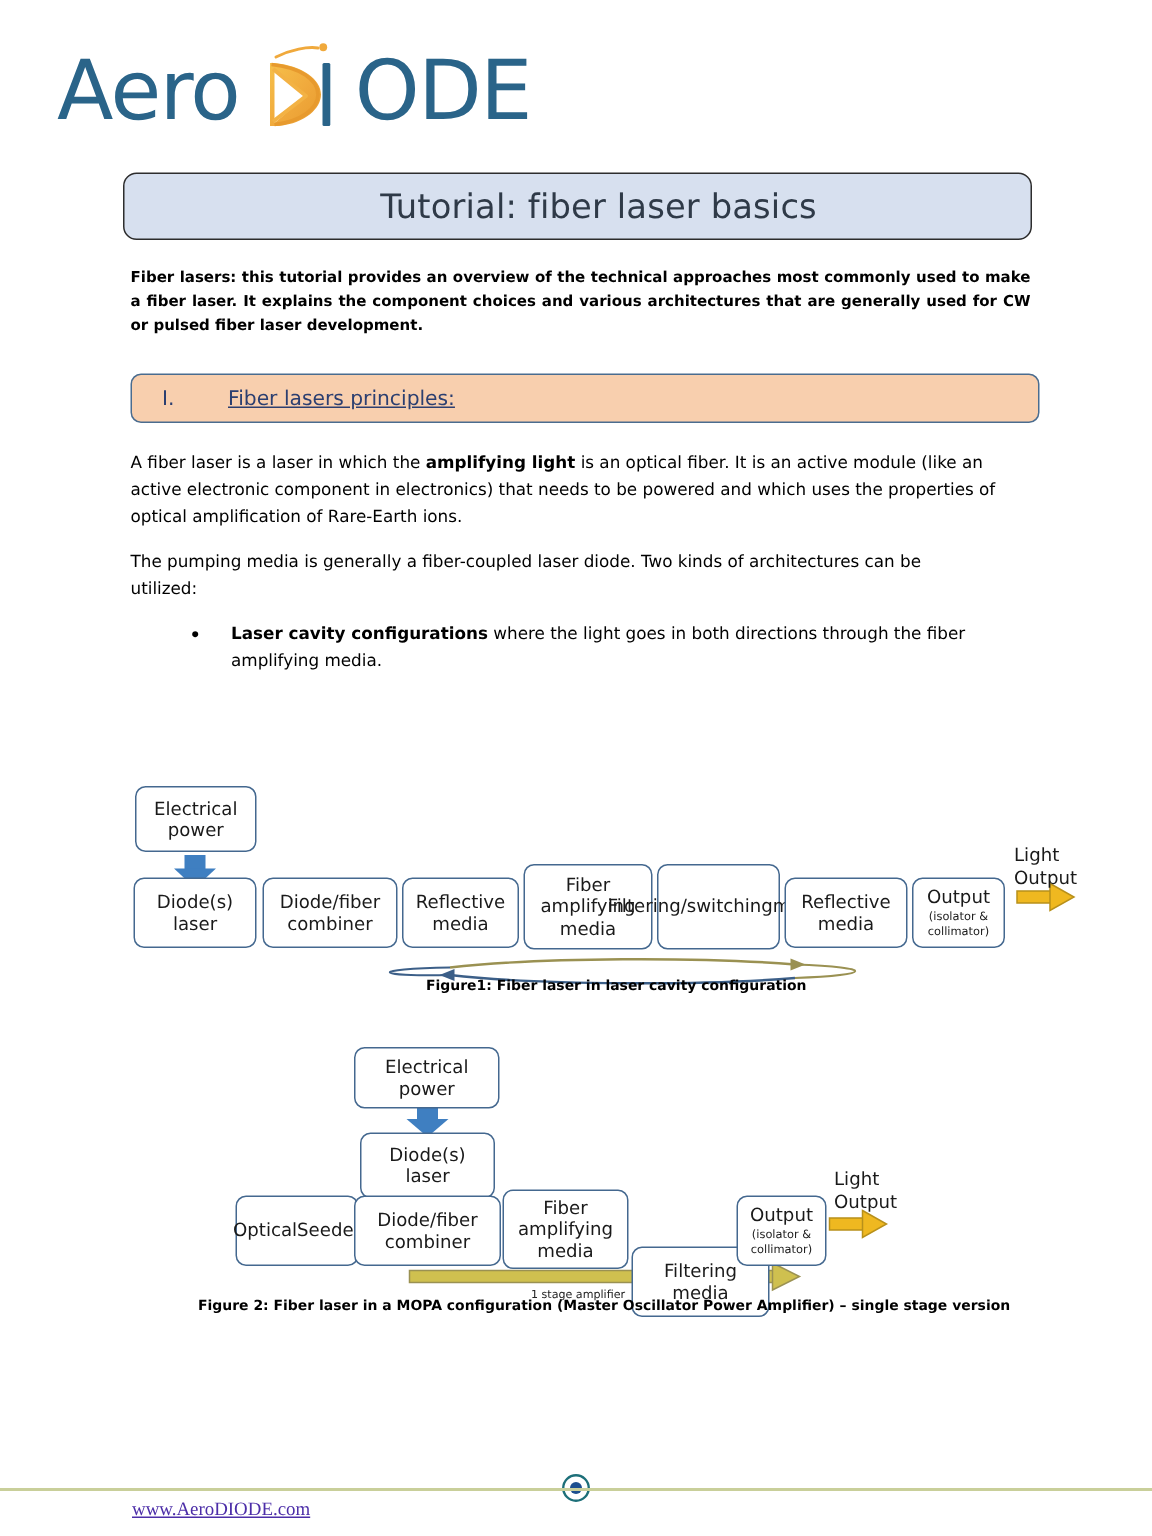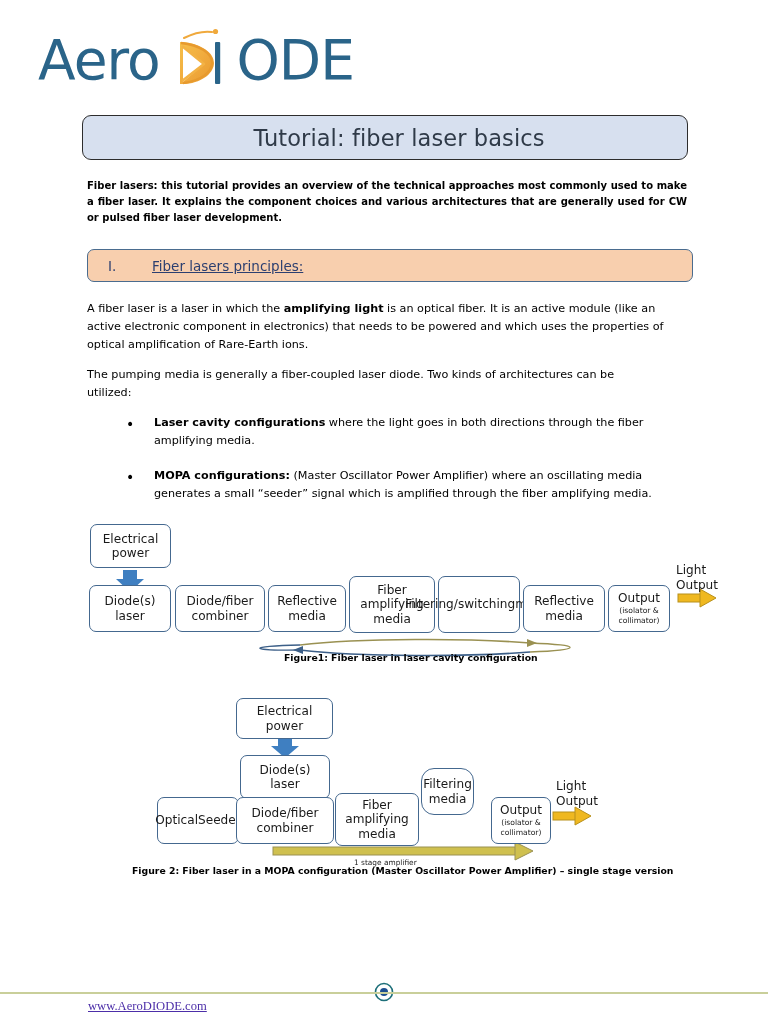--- a/index.html
+++ b/index.html
@@ -228,21 +228,20 @@
   <span class="num">I.</span>
   <span class="lbl">Fiber lasers principles:</span>
 </div>
 
 <div class="para p1"><span>A fiber laser is a laser in which the </span><b class="strong">amplifying light</b><span> is an optical fiber. It is an active module (like an active electronic component in electronics) that needs to be powered and which uses the properties of optical amplification of Rare-Earth ions.</span></div>
 
 <div class="para p2">The pumping media is generally a fiber-coupled laser diode.  Two kinds of architectures can be utilized:</div>
 
 <ul class="bullets">
   <li><b class="strong">Laser cavity configurations</b><span> where the light goes in both directions through the fiber amplifying media.</span></li>
-  <li><b class="strong">MOPA configurations:</b><span> (Master Oscillator Power Amplifier) where an oscillating media generates a small “seeder” signal which is amplified through the fiber amplifying media.</span></li>
 </ul>
 
 <div class="box" style="left:90px; top:524px; width:81px; height:44px; flex-direction:column;">
   <span>Electrical</span>
   <span>power</span>
 </div>
 
 <svg class="svg-layer" width="768" height="1024">
 
   <g>
@@ -339,21 +338,21 @@
 </div>
 <div class="box" style="left:236px; top:797px; width:98px; height:47px; flex-direction:column;">
   <span>Diode/fiber</span>
   <span>combiner</span>
 </div>
 <div class="box" style="left:335px; top:793px; width:84px; height:53px; flex-direction:column;">
   <span>Fiber</span>
   <span>amplifying</span>
   <span>media</span>
 </div>
-<div class="box" style="left:421px; top:768px; width:53px; height:47px; flex-direction:column;border-radius:13px;">
+<div class="box" style="left:421px; top:831px; width:92px; height:47px; flex-direction:column;">
   <span>Filtering</span>
   <span>media</span>
 </div>
 <div class="box" style="left:491px; top:797px; width:60px; height:47px; flex-direction:column;">
   <span>Output</span>
   <span class="sub">(isolator &amp;</span>
   <span class="sub">collimator)</span>
 </div>
 
 <div class="lightlbl" style="left:556px; top:779px;">

